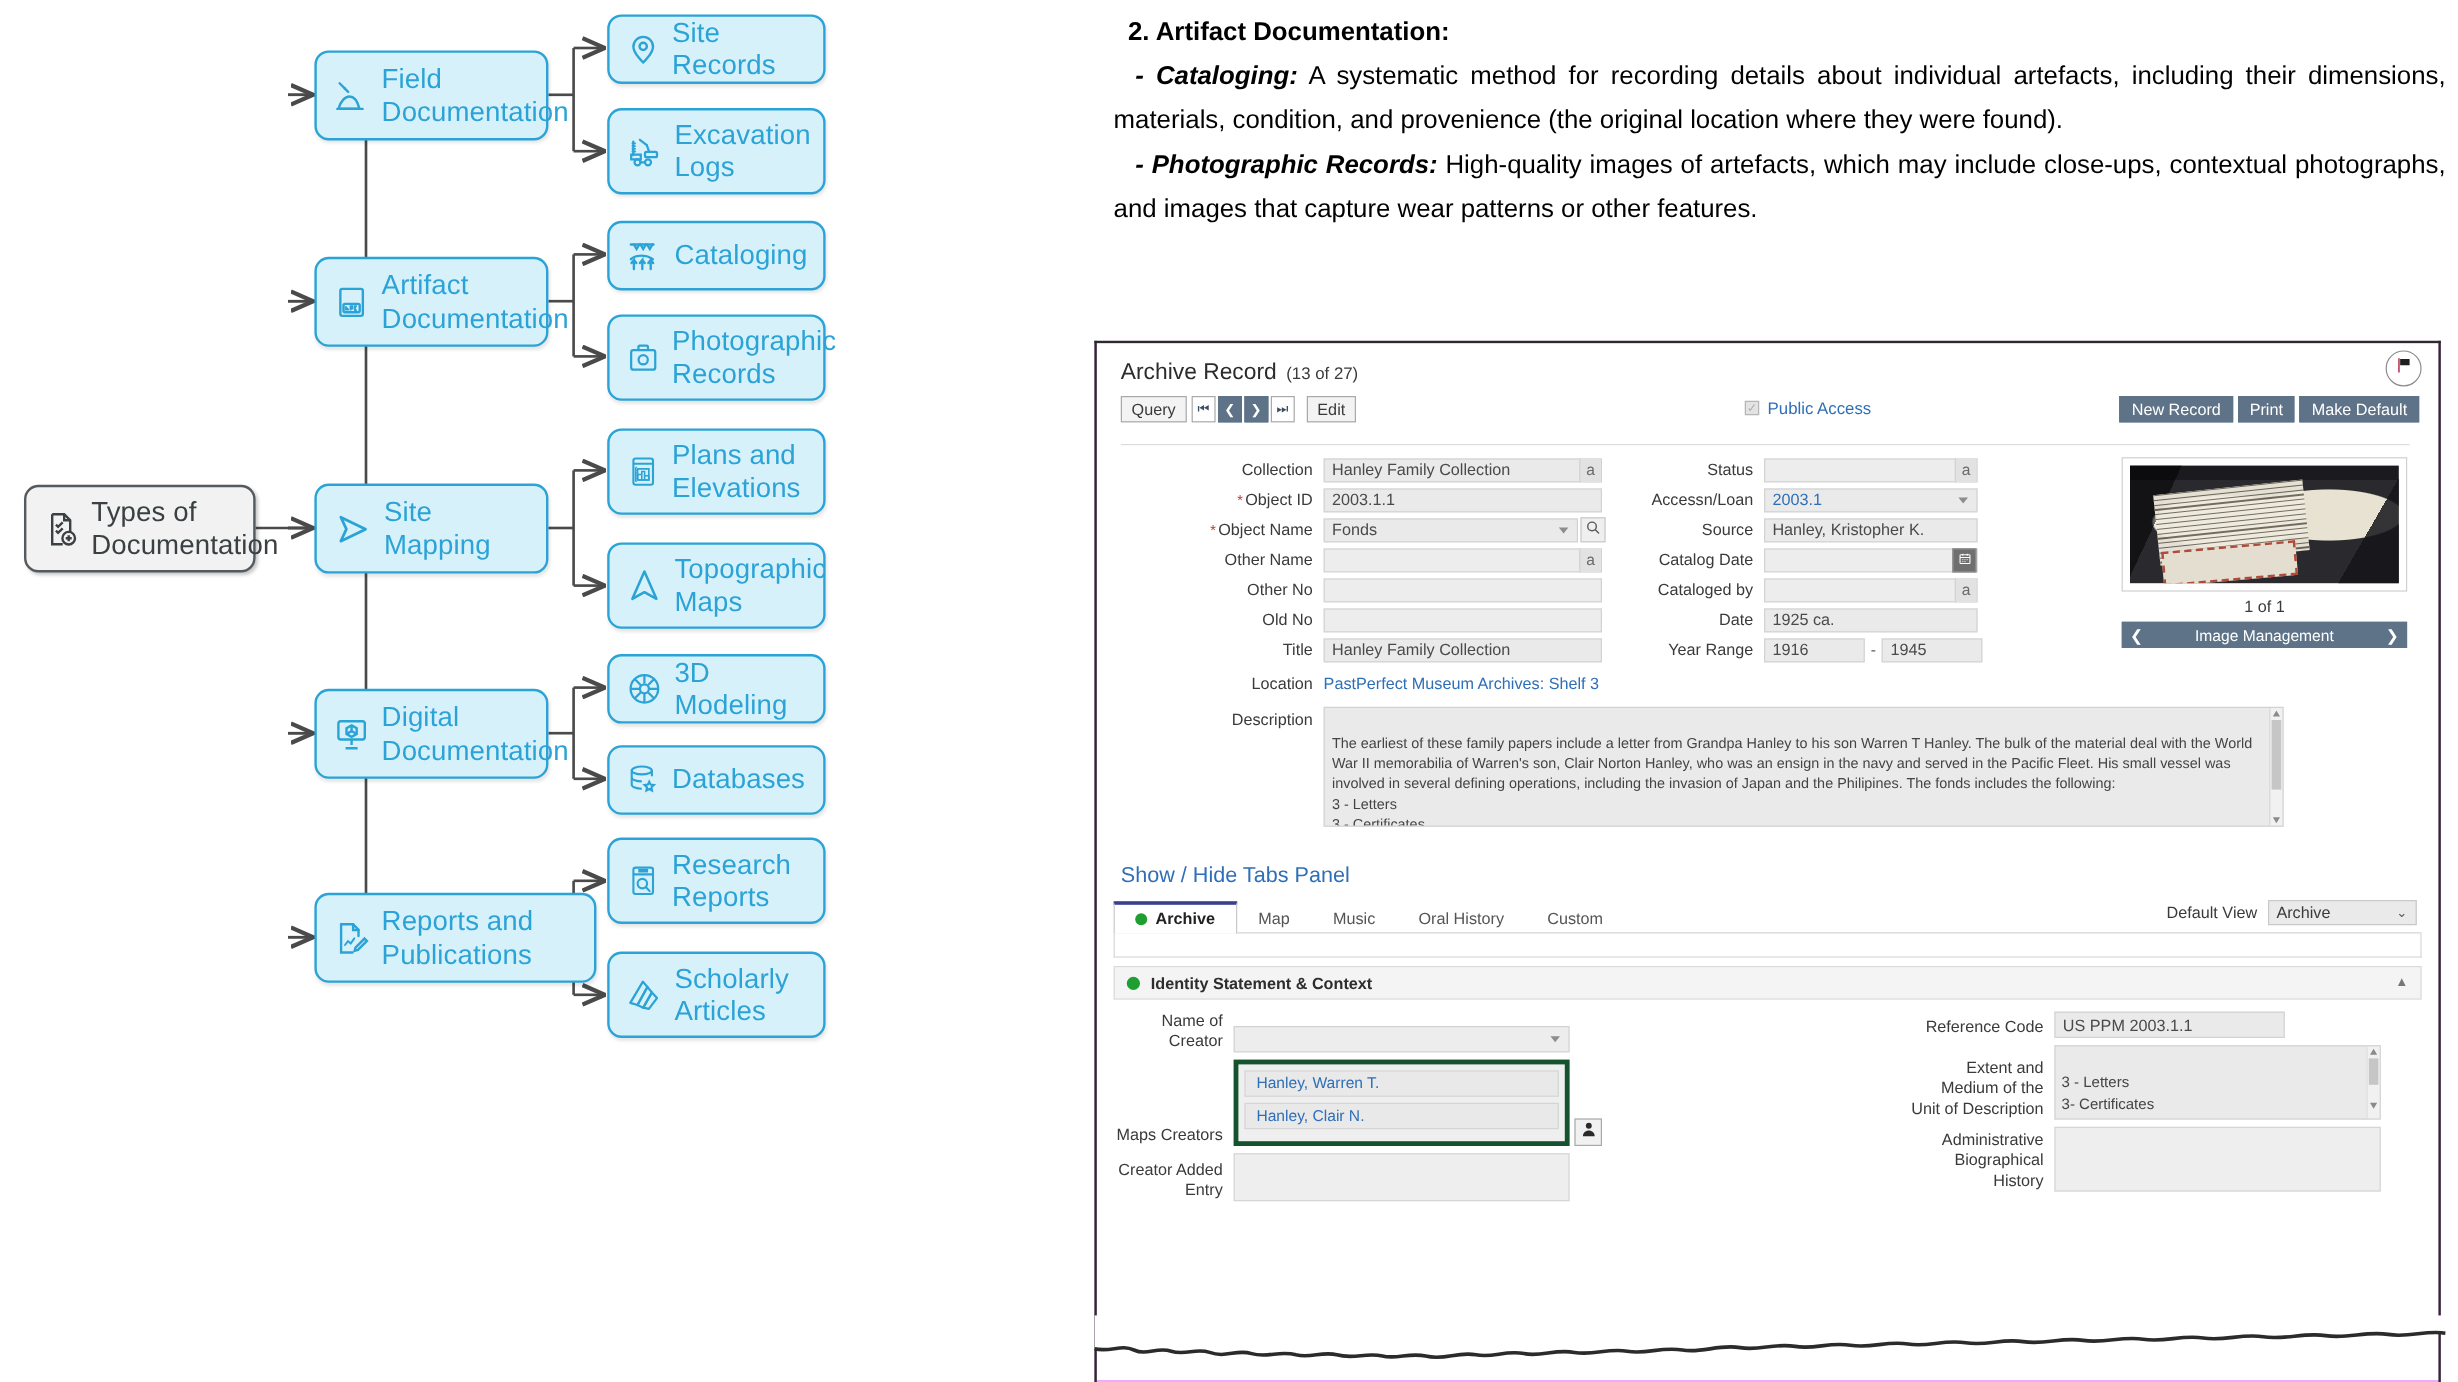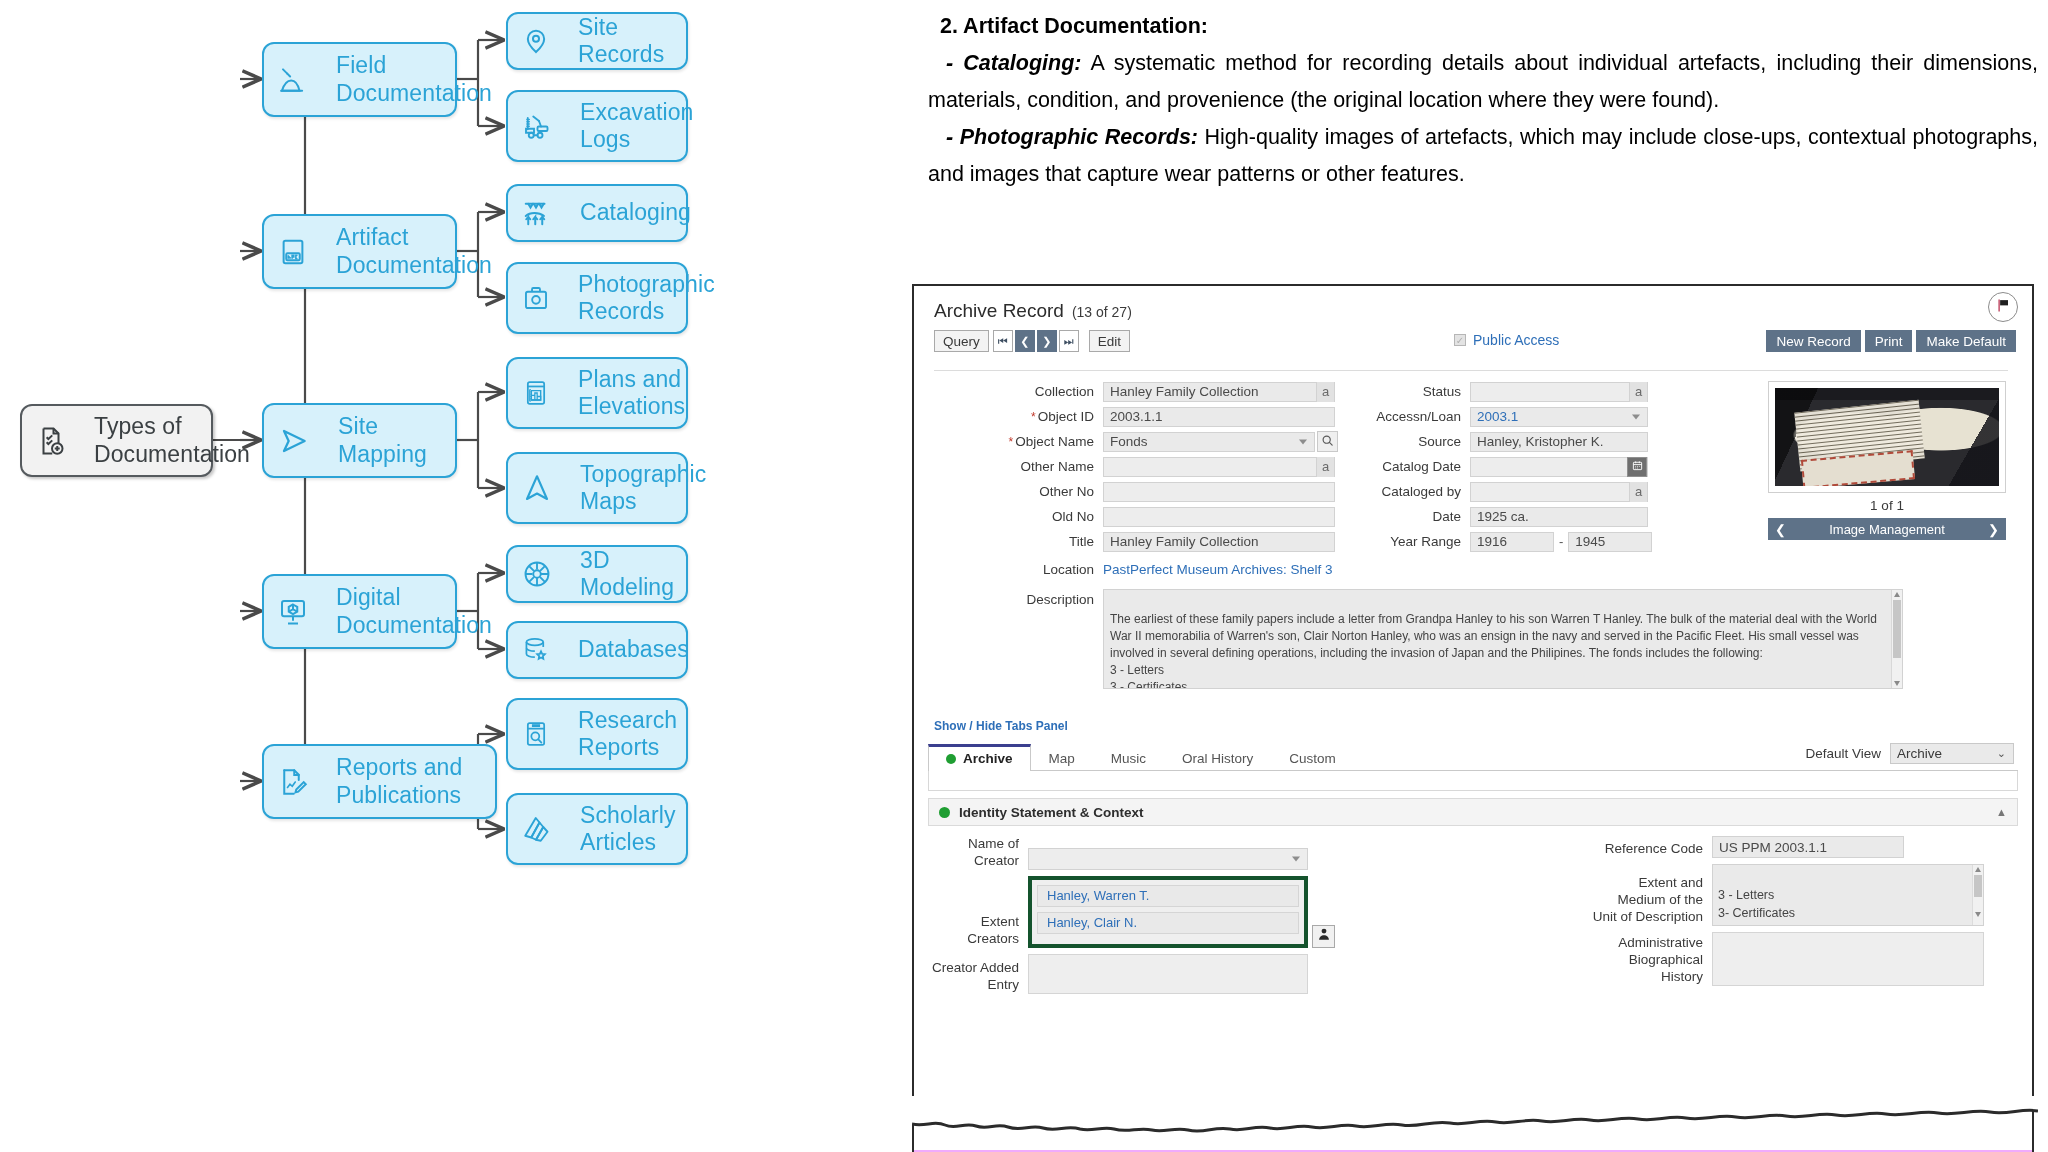--- a/index.html
+++ b/index.html
@@ -14,21 +14,21 @@
 
   
   #diagram { position:absolute; left:0; top:0; width:920px; height:1152px; }
   #diagram-svg { position:absolute; left:0; top:0; width:920px; height:1152px; }
 
   .node {
     position: absolute;
     border-radius: 12px;
     display: flex;
     align-items: center;
-    gap: 28px;
+    gap: 10px;
     padding: 0 14px;
   }
   .node .lbl {
     color: #2BA3D6;
     font-size: 23px;
     line-height: 1.18;
     white-space: pre-line;
     letter-spacing: .1px;
   }
   .node .nic { flex: 0 0 auto; display:flex; align-items:center; justify-content:center; }
@@ -199,21 +199,21 @@
   }
   .desc-scroll {
     position:absolute; right:0; top:0; width:11px; height:100%;
     background:#f1f1f1; border-left:1px solid #d8d8d8;
   }
   .desc-scroll .thumb { position:absolute; left:1px; top:10px; width:8px; height:58px; background:#c6c6c6; }
   .desc-scroll .up { position:absolute; left:2px; top:2px; border-left:3px solid transparent;border-right:3px solid transparent;border-bottom:5px solid #8a8a8a; }
   .desc-scroll .dn { position:absolute; left:2px; bottom:2px; border-left:3px solid transparent;border-right:3px solid transparent;border-top:5px solid #8a8a8a; }
 
   
-  .show-hide { font-size:12px; color:#2e6fb8; margin: 10px 0 0 6px; font-weight: bold; }
+  .show-hide { font-size:18px; color:#2e6fb8; margin: 10px 0 0 6px; }
   .tabs-wrap { margin-top: 8px; position:relative; }
   .tabs-bar { display:flex; align-items:flex-end; border-bottom:1px solid #c9c9c9; height:30px; }
   .tab {
     font-size:13.5px; color:#555; padding: 4px 17px 5px 17px; display:flex; align-items:center; gap:7px;
     border:1px solid transparent; border-bottom:none; position:relative; top:1px;
   }
   .tab.active {
     background:#fff; border-color:#c9c9c9; border-top:3px solid #3b3f8f; color:#222; font-weight:bold;
   }
   .tab .dot { width:10px; height:10px; border-radius:50%; background:#1f9e32; }
@@ -826,21 +826,21 @@
         <div class="lower-left">
           <div class="lrow">
             <span class="fl2" style="width:100px;">Name of Creator</span>
             <div class="inp empty" style="width:280px;height:22px;">
               <span></span>
               <span class="caret"></span>
             </div>
           </div>
 
           <div class="lrow">
-            <span class="fl2" style="width:100px;">Extent Creators</span>
+            <span class="fl2" style="width:100px;">Maps Creators</span>
             <div class="creators-box">
               <div class="chip">Hanley, Warren T.</div>
               <div class="chip">Hanley, Clair N.</div>
             </div>
             <div class="person-btn">
               <span>
                 <svg width="14" height="14" viewBox="0 0 24 24" fill="#2a2a2a">
                   <circle cx="12" cy="7" r="4.2"></circle>
                     <path d="M3.6 22c0-4.6 3.8-8 8.4-8s8.4 3.4 8.4 8z"></path>
                 </svg>

